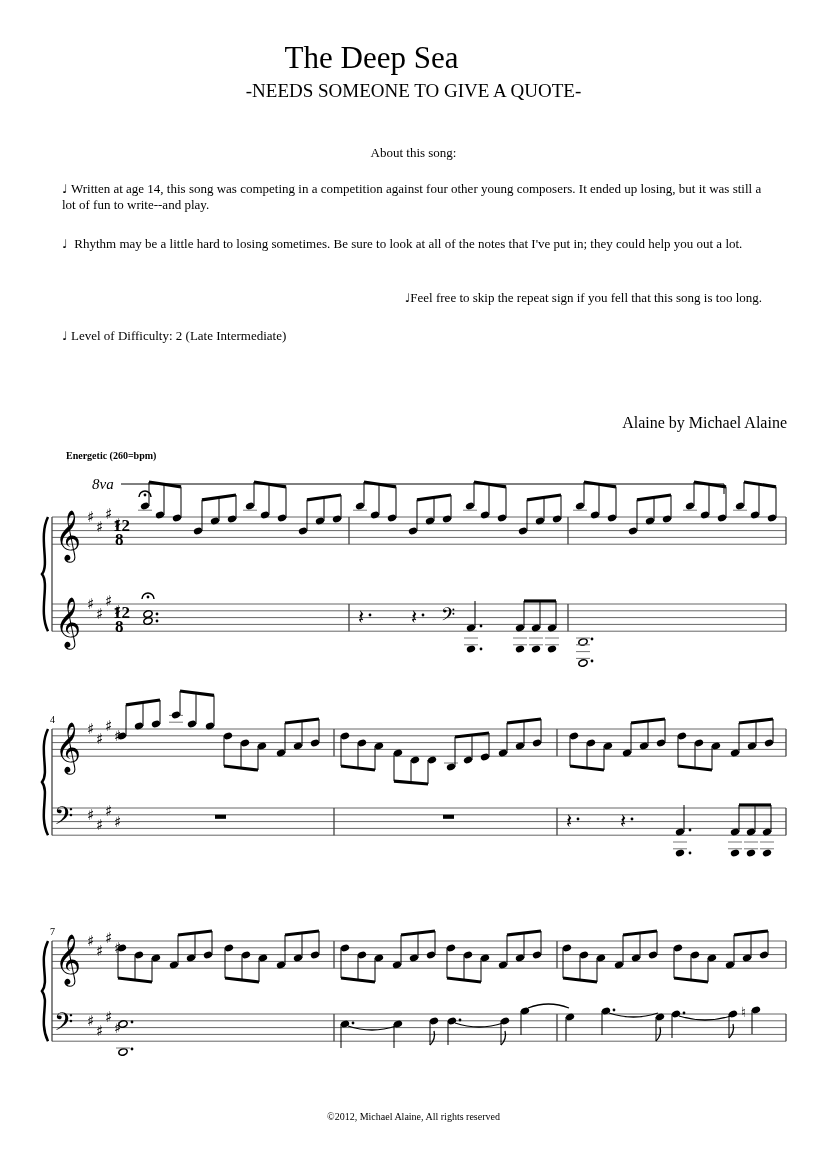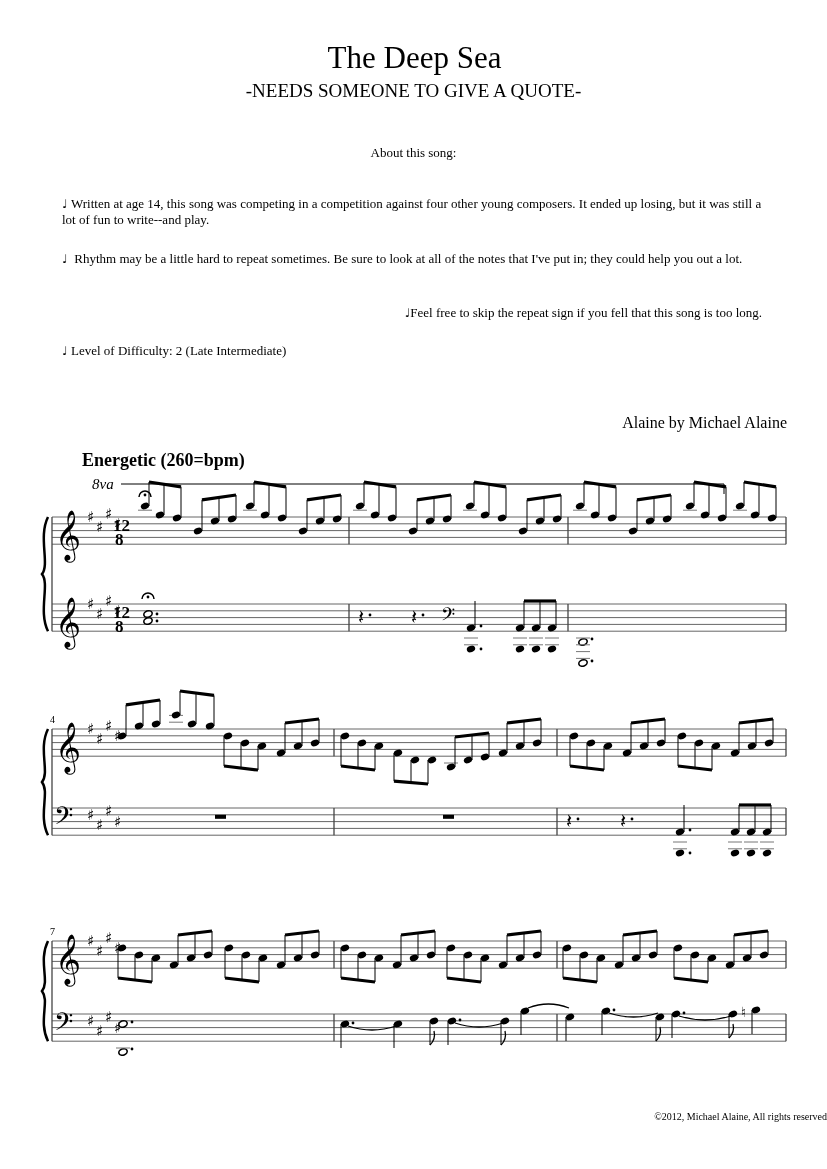--- a/index.html
+++ b/index.html
@@ -1,49 +1,49 @@
 <!DOCTYPE html>
 <html><head>
 <meta charset="utf-8">
 <style>
   html, body { margin: 0; padding: 0; background: #ffffff; }
   body { width: 827px; height: 1169px; position: relative; overflow: hidden; font-family: "Liberation Serif", "DejaVu Serif", serif; color: #000; }
   .abs { position: absolute; }
-  #title { left: 0; width: 743px; top: 40px; text-align: center; font-size: 31px; line-height: 36px; padding-left: 43px; }
+  #title { left: 0; width: 743px; top: 40px; text-align: center; font-size: 31px; line-height: 36px; }
   #subtitle { left: 0; width: 827px; top: 80px; text-align: center; font-size: 19px; line-height: 22px; }
   #about-heading { left: 0; width: 827px; top: 145px; text-align: center; font-size: 13px; }
-  .note-para { left: 62px; width: 700px; font-size: 13px; line-height: 16px; margin-top: 15px; }
+  .note-para { left: 62px; width: 700px; font-size: 13px; line-height: 16px; }
   .note-para .q { display: inline-block; width: 9px; font-family: "DejaVu Sans", sans-serif; font-size: 12px; }
   #p1 { top: 181px; }
   #p2 { top: 236px; }
   #p3 { top: 290px; text-align: right; }
   #p4 { top: 328px; }
   #composer { right: 40px; top: 414px; font-size: 16px; }
-  #tempo { left: 66px; top: 450px; font-size: 18px; font-weight: bold; margin-left: 16px; }
-  #footer { left: 0; width: 827px; top: 1111px; text-align: right; font-size: 10px; }
+  #tempo { left: 66px; top: 450px; font-size: 10px; font-weight: bold; }
+  #footer { left: 0; width: 827px; top: 1111px; text-align: center; font-size: 10px; }
   svg#score { position: absolute; left: 0; top: 0; }
   .staff line { stroke: #666; stroke-width: 1; }
   .barline { stroke: #444; stroke-width: 1.3; }
   .stem { stroke: #000; stroke-width: 1; }
   .beam { stroke: #000; stroke-width: 3.2; }
   .ledger { stroke: #777; stroke-width: 1; }
   .glyph { font-family: "DejaVu Sans", sans-serif; fill: #000; }
   .measure-num { font-family: "Liberation Serif", serif; font-size: 10px; fill: #000; }
   .timesig { font-family: "Liberation Serif", serif; font-weight: bold; font-size: 17px; fill: #000; }
   .ottava-text { font-family: "Liberation Serif", serif; font-style: italic; font-size: 15px; fill: #000; }
 </style>
 </head>
 <body>
 
 <div id="title" class="abs">The Deep Sea</div>
 <div id="subtitle" class="abs">-NEEDS SOMEONE TO GIVE A QUOTE-</div>
 <div id="about-heading" class="abs">About this song:</div>
 
 <div id="p1" class="abs note-para"><span class="q">♩</span><span>Written at age 14, this song was competing in a competition against four other young composers. It ended up losing, but it was still a lot of fun to write--and play.</span></div>
-<div id="p2" class="abs note-para"><span class="q">♩</span><span> Rhythm may be a little hard to repeat sometimes. Be sure to look at all of the notes that I've put in; they could help you out a lot.</span></div>
+<div id="p2" class="abs note-para"><span class="q">♩</span><span> Rhythm may be a little hard to losing sometimes. Be sure to look at all of the notes that I've put in; they could help you out a lot.</span></div>
 <div id="p3" class="abs note-para"><span class="q">♩</span><span>Feel free to skip the repeat sign if you fell that this song is too long.</span></div>
 <div id="p4" class="abs note-para"><span class="q">♩</span><span>Level of Difficulty: 2 (Late Intermediate)</span></div>
 
 <div id="composer" class="abs">Alaine by Michael Alaine</div>
 <div id="tempo" class="abs">Energetic (260=bpm)</div>
 
 <svg id="score" width="827" height="1169" viewBox="0 0 827 1169">
   <g id="score-g">
       <g>
         <g class="staff">

